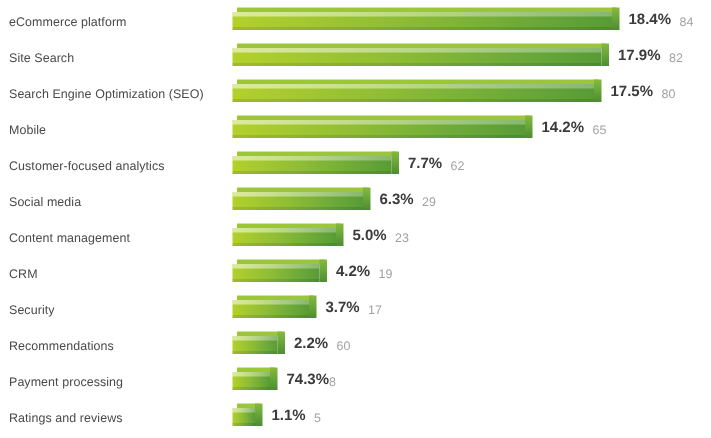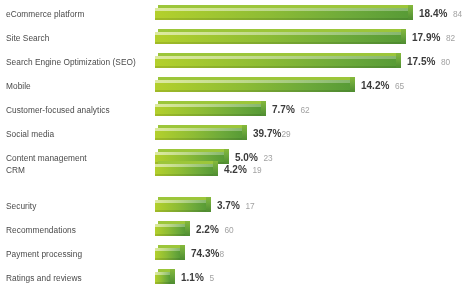--- a/index.html
+++ b/index.html
@@ -181,34 +181,34 @@
         <div class="pct" style="left: 272px;">7.7%</div>
         <div class="count" style="left: 300.4px;">62</div>
       </div>
       <div class="row" style="top: 122px;">
         <div class="cat-label">Social media</div>
         <div class="bar-wrap" style="width: 92px;">
           <div class="bar" style="width: 87px;"></div>
           <div class="bar-cap-top" style="left: 3px; width: 87px;"></div>
           <div class="bar-cap" style="left: 87px;"></div>
         </div>
-        <div class="pct" style="left: 253px;">39.7%</div>
+        <div class="pct" style="left: 253px;">6.3%</div>
         <div class="count" style="left: 281.4px;">29</div>
       </div>
       <div class="row" style="top: 146px; padding-left: 16px;">
         <div class="cat-label">Content management</div>
         <div class="bar-wrap" style="width: 74px;">
           <div class="bar" style="width: 69px;"></div>
           <div class="bar-cap-top" style="left: 3px; width: 69px;"></div>
           <div class="bar-cap" style="left: 69px;"></div>
         </div>
         <div class="pct" style="left: 235px;">5.0%</div>
         <div class="count" style="left: 263.4px;">23</div>
       </div>
-      <div class="row" style="top: 158px;">
+      <div class="row" style="top: 170px;">
         <div class="cat-label">CRM</div>
         <div class="bar-wrap" style="width: 63px;">
           <div class="bar" style="width: 58px;"></div>
           <div class="bar-cap-top" style="left: 3px; width: 58px;"></div>
           <div class="bar-cap" style="left: 58px;"></div>
         </div>
         <div class="pct" style="left: 224px;">4.2%</div>
         <div class="count" style="left: 252.4px;">19</div>
       </div>
       <div class="row" style="top: 194px;">

